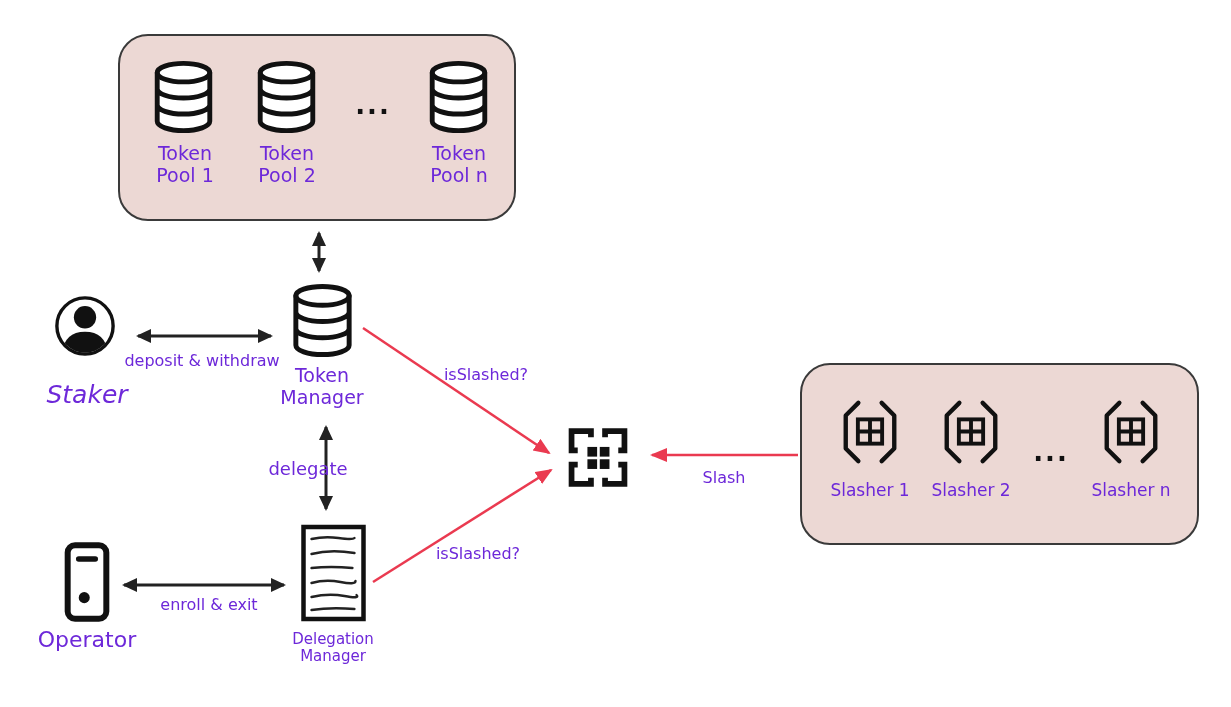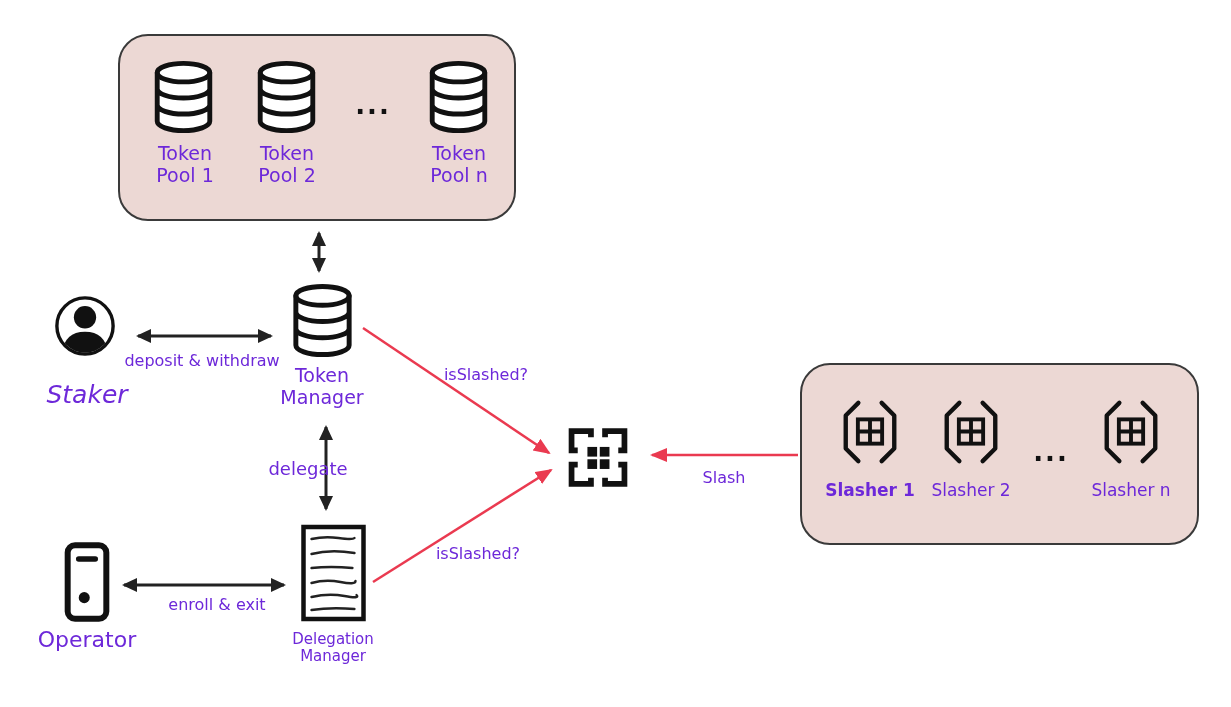--- a/index.html
+++ b/index.html
@@ -141,21 +141,21 @@
 
   <div class="lbl fs18" style="left:288px; top:459px;margin-left:20px;">delegate</div>
 
   <svg class="icon" style="left:64px; top:539px;" width="46" height="86" viewBox="0 0 50 88">
     <rect x="4" y="4" width="42" height="80" rx="8" fill="#ffffff" stroke="#111" stroke-width="6.5"></rect>
     <rect x="13" y="16" width="24" height="6" rx="3" fill="#111"></rect>
     <circle cx="22" cy="61" r="6" fill="#111"></circle>
   </svg>
   <div class="lbl fs22" style="left:87px; top:627px;">Operator</div>
 
-  <div class="lbl fs16" style="left:209px; top:596px;margin-left:8px;">enroll &amp; exit</div>
+  <div class="lbl fs16" style="left:209px; top:596px;">enroll &amp; exit</div>
 
   <svg class="icon" style="left:300px; top:524px;" width="67" height="98" viewBox="0 0 66 98">
     <rect x="3" y="3" width="60" height="92" fill="#ffffff" stroke="#111" stroke-width="4.5"></rect>
     <g stroke="#222" stroke-width="2.4" fill="none" stroke-linecap="round">
       <path d="M11 15 Q 24 12 38 14 T 54 14"></path>
       <path d="M11 30 Q 30 25 54 29"></path>
       <path d="M11 44 Q 30 42 52 44"></path>
       <path d="M11 59 Q 25 55 40 58 T 55 57"></path>
       <path d="M11 73 Q 28 69 44 72 T 56 71"></path>
       <path d="M11 86 Q 30 83 54 85"></path>
@@ -211,17 +211,17 @@
       <path d="M46 4 L59 17 L59 51 L46 64"></path>
     </g>
     <g stroke="#111" stroke-width="4" fill="none">
       <rect x="21.5" y="21" width="25" height="25"></rect>
       <path d="M34 21 V46 M21.5 33.5 H46.5"></path>
     </g>
   </svg>
 
   <div class="dots" style="left:1051px; top:452px;">...</div>
 
-  <div class="lbl fs17" style="left:870px; top:481px;font-weight:bold;">Slasher 1</div>
+  <div class="lbl fs17" style="left:870px; top:481px;">Slasher 1</div>
   <div class="lbl fs17" style="left:971px; top:481px;">Slasher 2</div>
   <div class="lbl fs17" style="left:1131px; top:481px;">Slasher n</div>
 
 </div>
 
 </body></html>

